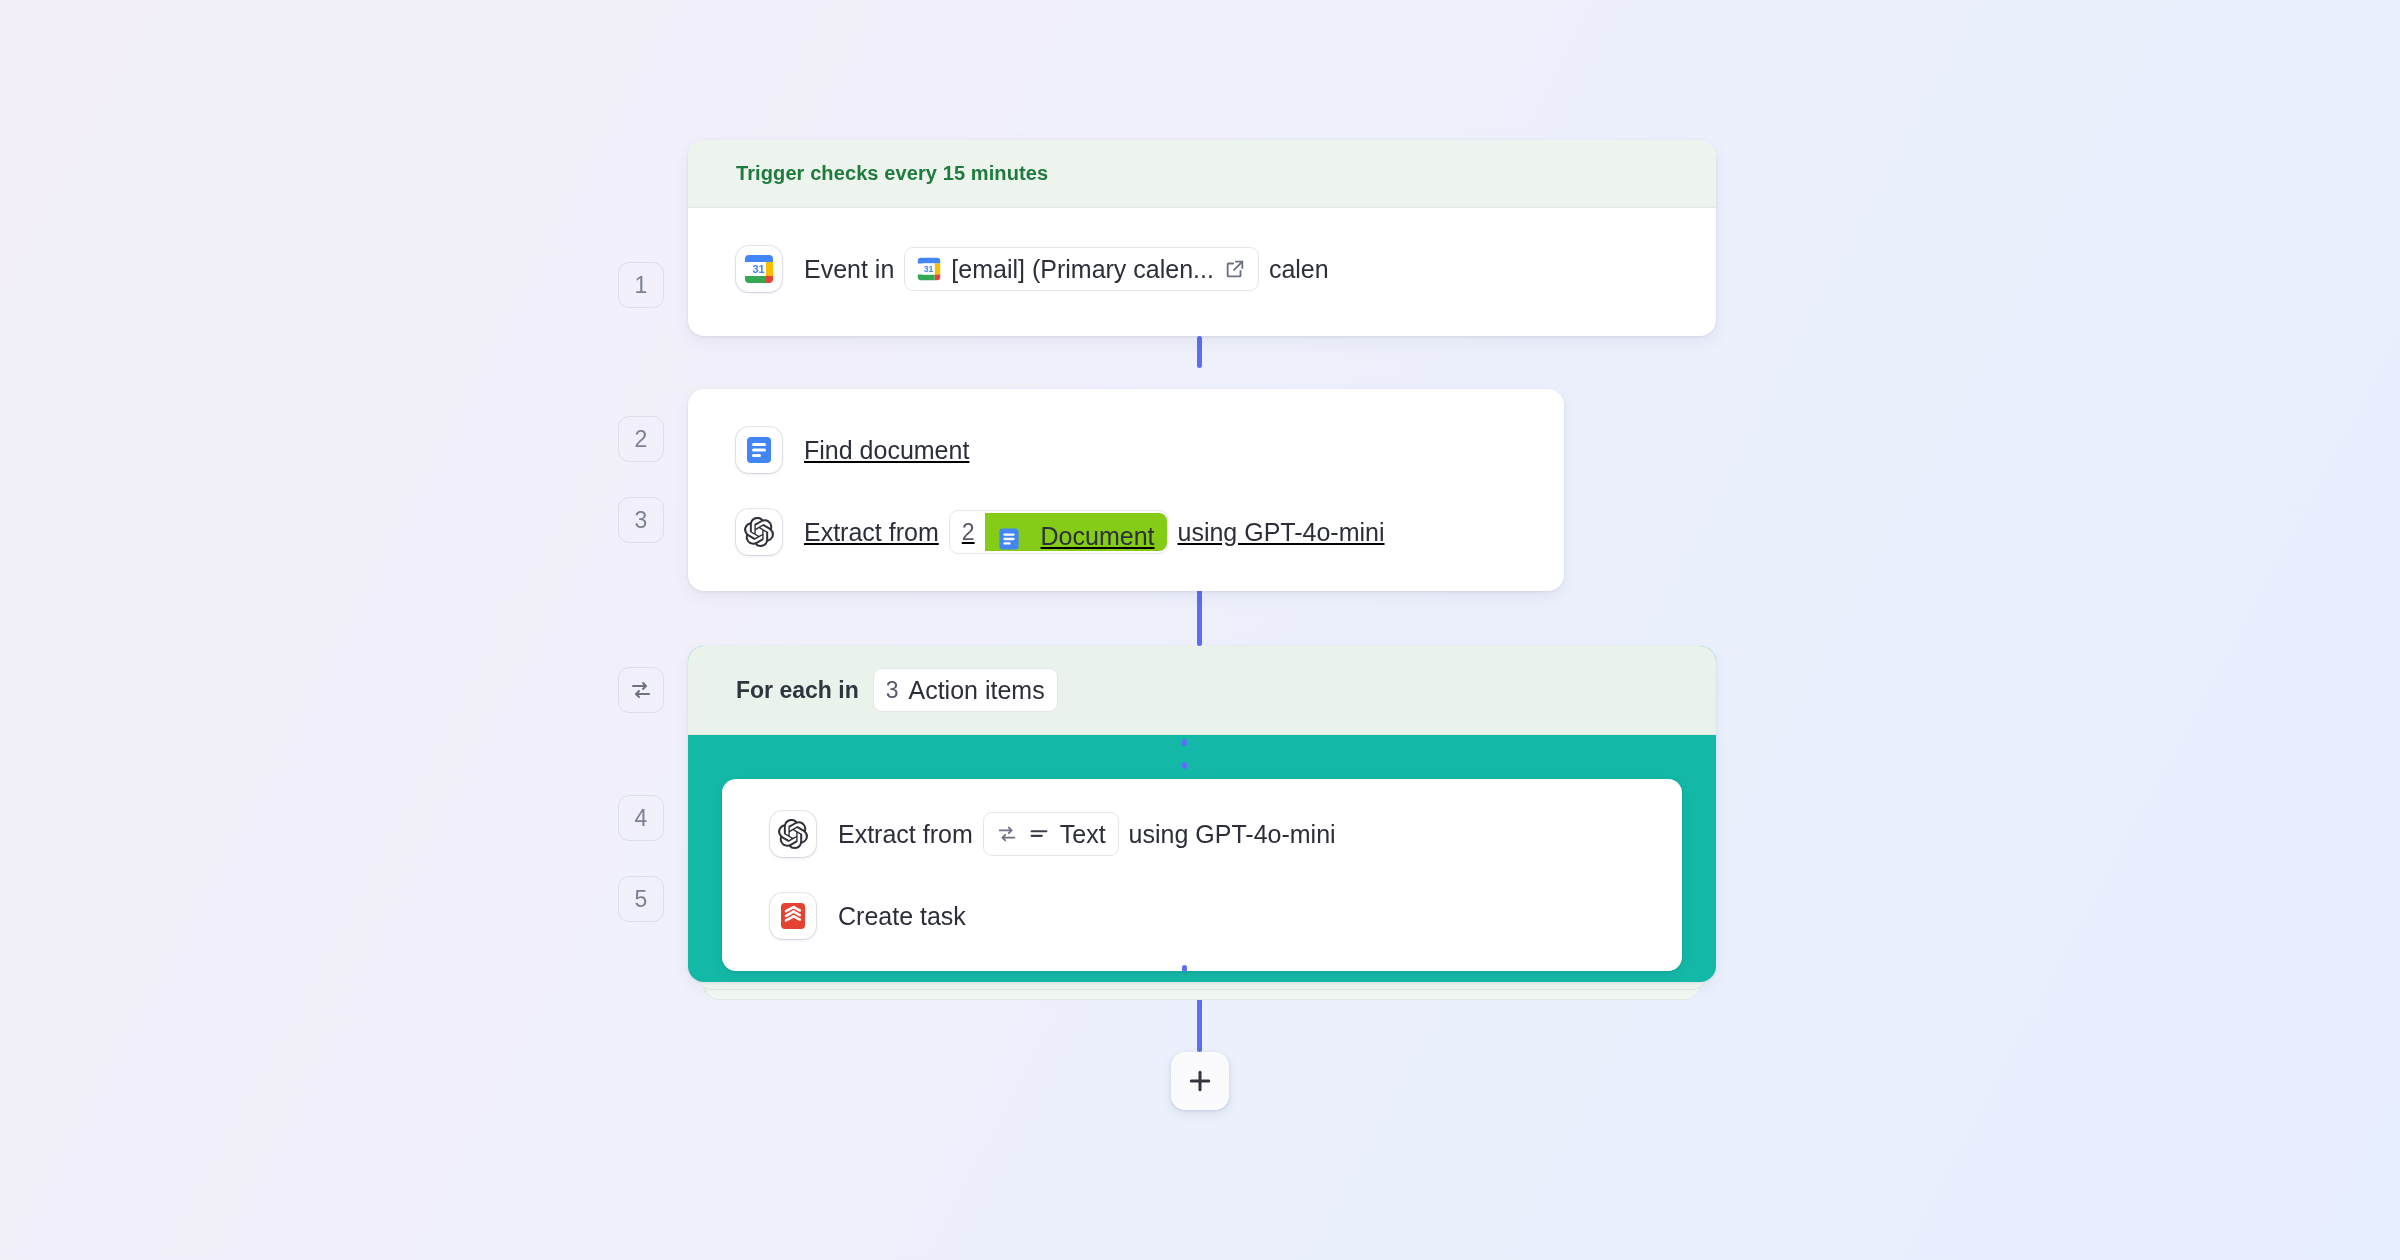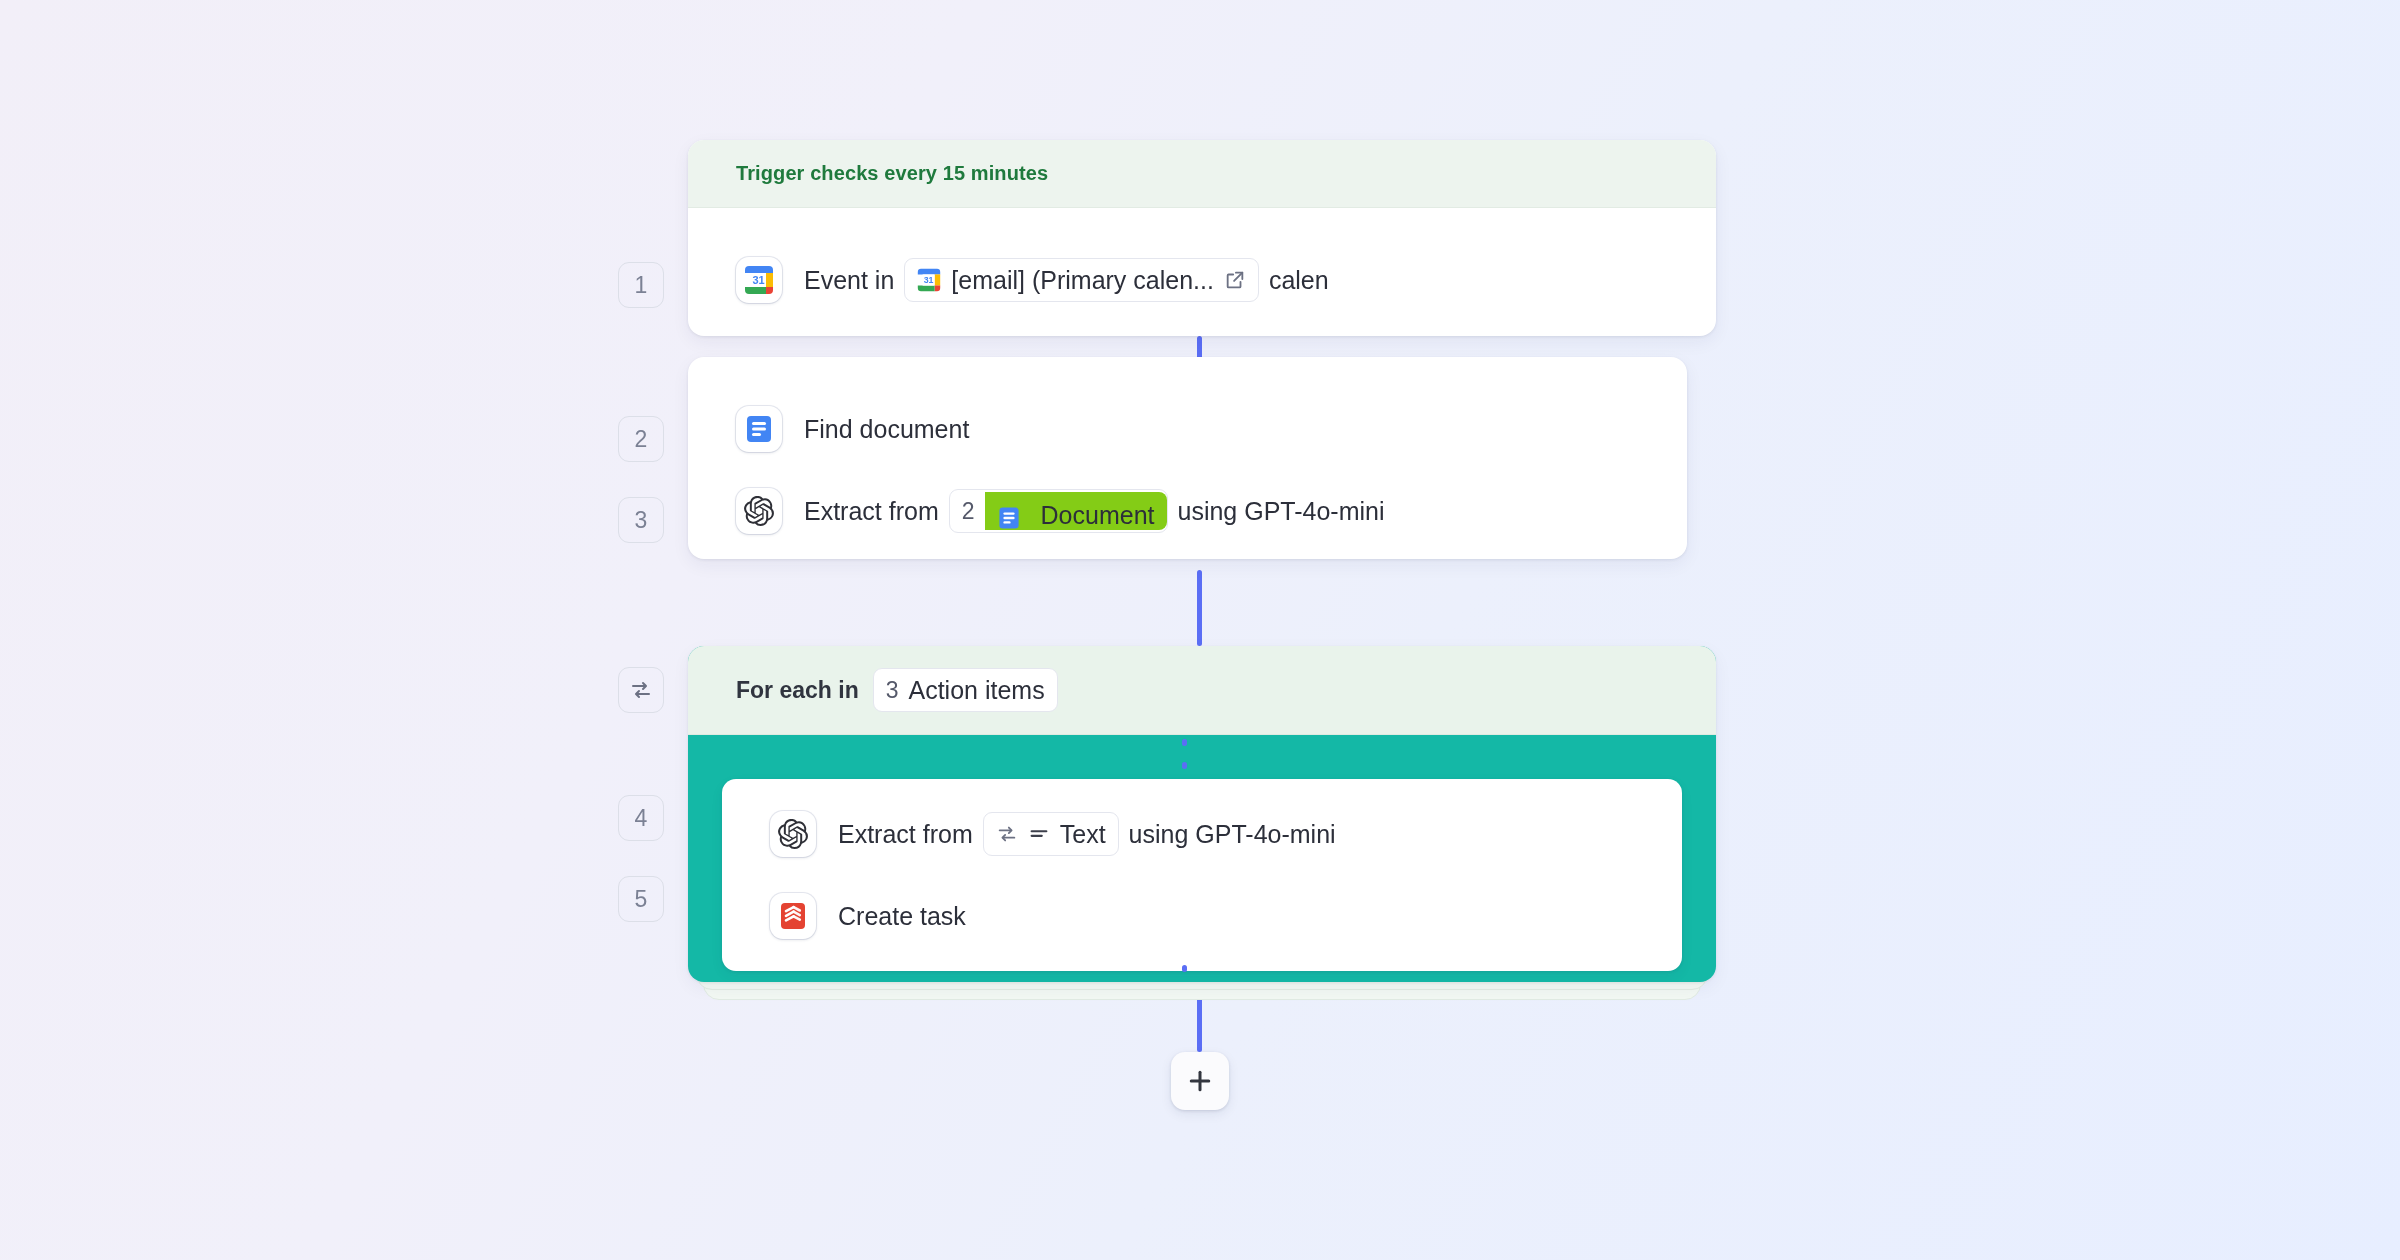--- a/index.html
+++ b/index.html
@@ -72,21 +72,21 @@
   }
   .card-header {
     background: #edf4ee;
     border-bottom: 1px solid #e2ebe3;
     padding: 22px 48px;
     font-size: 20px;
     font-weight: bold;
     color: #1f7a3d;
     letter-spacing: .1px;
   }
-  .card-body { padding: 31px 0; }
+  .card-body { padding: 20px 0; }
 
   .step-row {
     display: flex;
     align-items: center;
     gap: 22px;
     padding: 18px 48px;
     min-height: 62px;
     box-sizing: border-box;
   }
   .step-text {
@@ -271,21 +271,21 @@
                 <path d="M18 14v5a1 1 0 0 1-1 1H5a1 1 0 0 1-1-1V7a1 1 0 0 1 1-1h5"></path>
               </svg>
             </span>
           </span>
           <span class="plain">calen</span>
         </span>
       </div>
     </div>
   </div>
 
-  <div class="card" style="left:688px; top:357px; width:999px; height:202px;">
+  <div class="card" style="left:688px; top:389px; width:876px; height:202px;text-decoration:underline;">
     <div class="card-body">
 
       <div class="step-row">
         <span class="app-icon">
           <svg width="30" height="30" viewBox="0 0 30 30">
             <rect x="3" y="2" width="24" height="26" rx="4" fill="#4285f4"></rect>
             <rect x="8" y="8" width="14" height="3" rx="1.5" fill="#ffffff"></rect>
             <rect x="8" y="13.5" width="14" height="3" rx="1.5" fill="#ffffff"></rect>
             <rect x="8" y="19" width="9" height="3" rx="1.5" fill="#ffffff"></rect>
           </svg>

